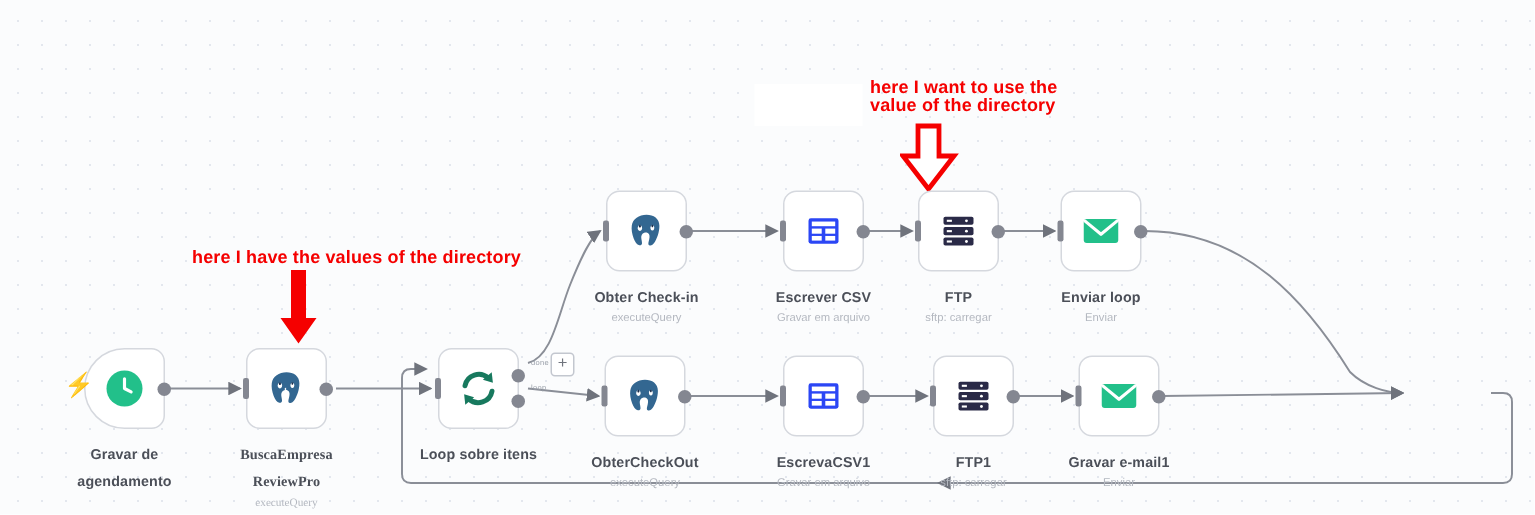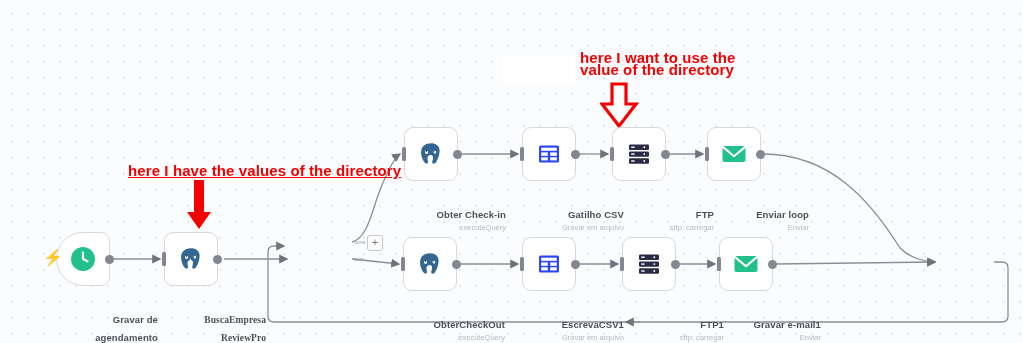--- a/index.html
+++ b/index.html
@@ -49,24 +49,24 @@
     height: 30px;
     display: flex;
     align-items: center;
     justify-content: center;
   }
 
   
   .node-label {
     position: absolute;
     width: 150px;
-    text-align: right;
+    text-align: center;
     left: 50%;
     transform: translateX(-50%);
-    top: 76px;
+    top: 60px;
     pointer-events: none;
   }
   .node-title {
     font-size: 9.5px;
     font-weight: bold;
     color: #4b4f58;
     line-height: 11.5px;
     letter-spacing: 0.1px;
     white-space: pre-line;
   }
@@ -128,21 +128,21 @@
     font-size: 11px;
     line-height: 12px;
     text-align: center;
   }
 
   
   .annot-text {
     position: absolute;
     color: #f50000;
     font-weight: bold;
-    font-size: 15px;
+    font-size: 12px;
     line-height: 12px;
     white-space: pre-line;
     letter-spacing: 0.1px;
   }
   .white-patch {
     position: absolute;
     background: #ffffff;
   }
 </style>
 </head>
@@ -183,21 +183,21 @@
       <path d="M 994 262 L 1002 262 Q 1008 262 1008 268 L 1008 316 Q 1008 322 1002 322 L 274 322 Q 268 322 268 316 L 268 252 Q 268 246 274 246 L 282 246"></path>
 
       <path d="M 640 322 L 626 322" marker-end="url(#arrowhead)"></path>
 
       <path d="M 276 246 L 284 246" marker-end="url(#arrowhead)"></path>
     </g>
   </svg>
 
   <div class="white-patch" style="left:503px; top:56px; width:72px; height:28px;"></div>
 
-  <div class="annot-text" style="left:128px; top:165px;text-decoration:underline;">here I have the values of the directory</div>
+  <div class="annot-text" style="left:128px; top:165px;">here I have the values of the directory</div>
   <svg style="position:absolute; left:186px; top:180px; width:26px; height:50px;">
     <polygon points="8,0 18,0 18,32 25,32 13,49 1,32 8,32" fill="#f50000"></polygon>
   </svg>
 
   <div class="annot-text" style="left:580px; top:52px;">here I want to use the
 value of the directory</div>
   <svg style="position:absolute; left:600px; top:82px; width:40px; height:46px;">
     <polygon points="12,2 26,2 26,22 36,22 19,44 2,22 12,22" fill="#ffffff" stroke="#f50000" stroke-width="3.2" stroke-linejoin="miter"></polygon>
   </svg>
 
@@ -227,20 +227,36 @@
       </svg>
     </span>
     <span class="port-out"></span>
     <span class="node-label">
       <span class="node-title">BuscaEmpresa
 ReviewPro</span>
       <span class="node-sub" style="display:block;">executeQuery</span>
     </span>
   </div>
 
+  <div class="node" style="left:292px; top:232px;">
+    <span class="port-in"></span>
+    <span class="node-icon">
+      <svg width="30" height="30" viewBox="0 0 30 30">
+        <path d="M6 13.2A9.3 9.3 0 0 1 21.5 8.1" stroke="#17795e" stroke-width="3.3" fill="none" stroke-linecap="round"></path>
+        <polygon points="23.8,4.2 24.6,11.2 17.9,9.1" fill="#17795e"></polygon>
+        <path d="M24 16.8A9.3 9.3 0 0 1 8.5 21.9" stroke="#17795e" stroke-width="3.3" fill="none" stroke-linecap="round"></path>
+        <polygon points="6.2,25.8 5.4,18.8 12.1,20.9" fill="#17795e"></polygon>
+      </svg>
+    </span>
+    <span class="port-out two-a"></span>
+    <span class="port-out two-b"></span>
+    <span class="node-label">
+      <span class="node-title">Loop sobre itens</span>
+    </span>
+  </div>
 
   <div class="port-label" style="left:354px; top:239px;">done</div>
   <div class="port-label" style="left:354px; top:256px;">loop</div>
 
   <div class="plus-btn" style="left:367px; top:235px;">+</div>
 
   <div class="node" style="left:404px; top:127px;">
     <span class="port-in"></span>
     <span class="node-icon">
       <svg width="28" height="28" viewBox="0 0 28 28">
@@ -263,21 +279,21 @@
         <rect x="2" y="3.5" width="20" height="17" rx="1.6" fill="#2b46f5"></rect>
         <rect x="4.2" y="5.7" width="15.6" height="3.1" fill="#ffffff"></rect>
         <rect x="4.2" y="10.4" width="6.6" height="3.4" fill="#ffffff"></rect>
         <rect x="13.2" y="10.4" width="6.6" height="3.4" fill="#ffffff"></rect>
         <rect x="4.2" y="15.3" width="6.6" height="3.1" fill="#ffffff"></rect>
         <rect x="13.2" y="15.3" width="6.6" height="3.1" fill="#ffffff"></rect>
       </svg>
     </span>
     <span class="port-out"></span>
     <span class="node-label">
-      <span class="node-title">Gatilho CSV</span>
+      <span class="node-title">Escrever CSV</span>
       <span class="node-sub" style="display:block;">Gravar em arquivo</span>
     </span>
   </div>
 
   <div class="node" style="left:612px; top:127px;">
     <span class="port-in"></span>
     <span class="node-icon">
       <svg width="26" height="26" viewBox="0 0 26 26">
         <rect x="3" y="3.5" width="20" height="5.4" rx="1.2" fill="#2a2a47"></rect>
         <rect x="3" y="10.4" width="20" height="5.4" rx="1.2" fill="#2a2a47"></rect>

